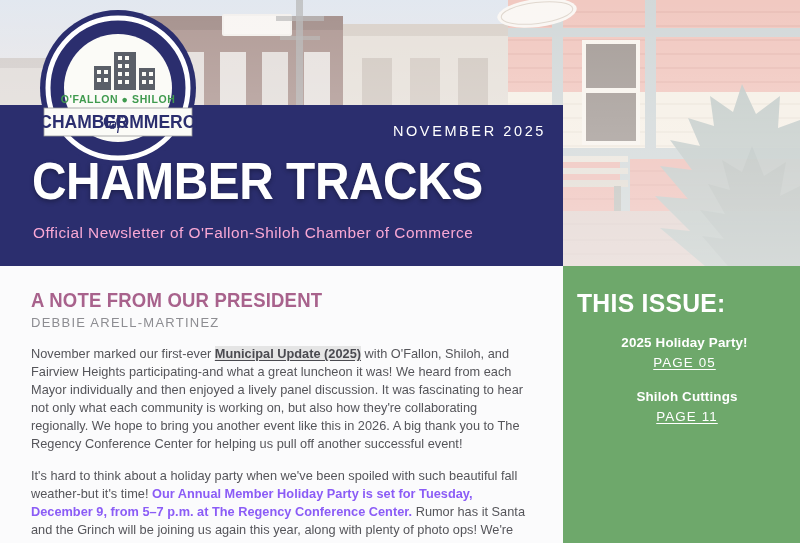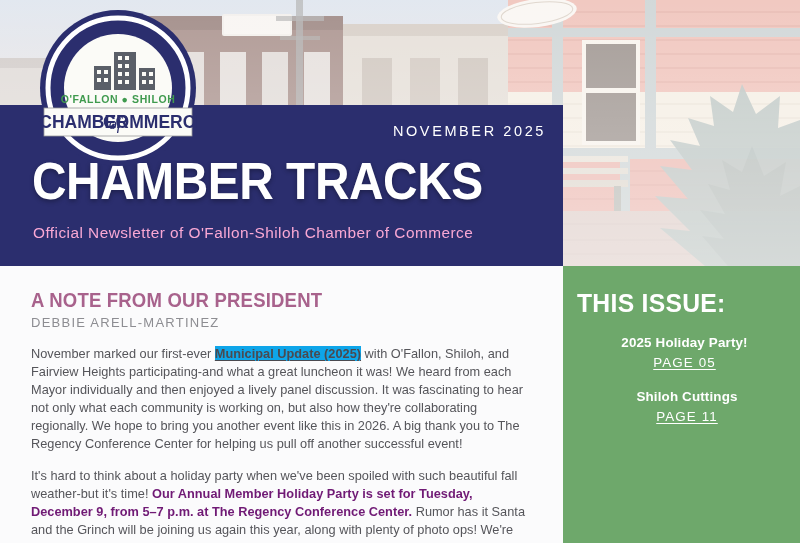--- a/index.html
+++ b/index.html
@@ -127,23 +127,23 @@
     font-size:12.75px;
     line-height:18.1px;
     margin-bottom:13px;
     letter-spacing:0.01px;
   }
   .lnk {
     font-weight:700;
     color:#4a4a50;
     text-decoration:underline;
     text-underline-offset:2px;
-    background:#0ea5e9;
-  }
-  .bold { font-weight:700; color:#701a75; }
+    background:#e5e5e5;
+  }
+  .bold { font-weight:700; color:#8b5cf6; }
 </style>
 </head>
 <body>
 
 <div id="page">
 
   <div class="photo-band">
     <svg class="photo-svg" viewBox="0 0 800 266" preserveAspectRatio="none">
       <defs>
         <linearGradient id="skyG" x1="0" y1="0" x2="0" y2="1">

